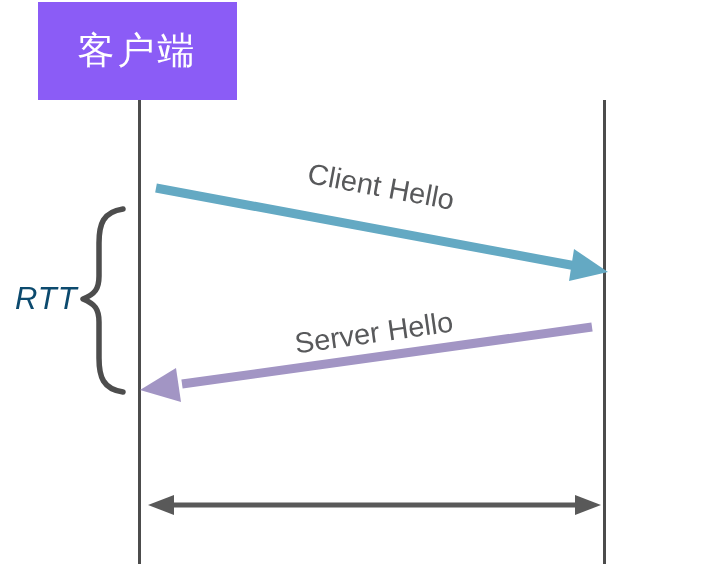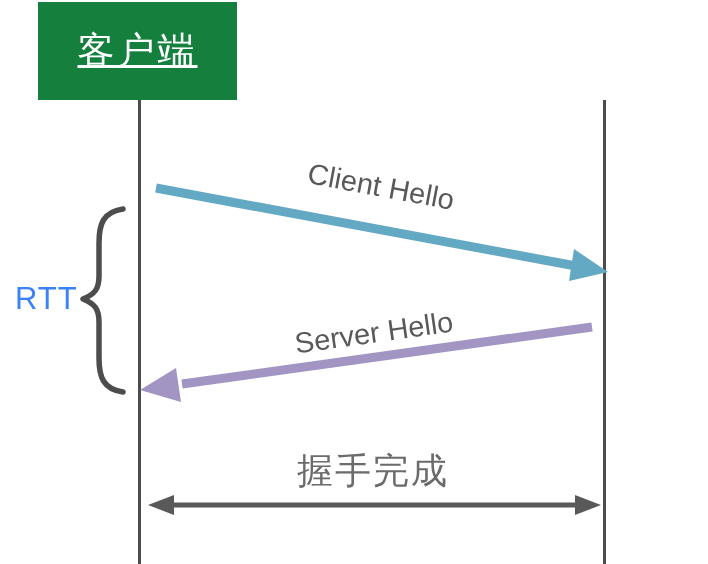--- a/index.html
+++ b/index.html
@@ -62,21 +62,21 @@
     font-size: 36px;
     letter-spacing: 2px;
     white-space: nowrap;
   }
 </style>
 </head>
 <body>
 
 <div class="canvas">
 
-  <div class="actor-box client" style="background-color: #15803d; text-decoration: underline;">
+  <div class="actor-box client" style="background-color: #8b5cf6;">
     <span>客户端</span>
   </div>
 
 
   <div class="lifeline client" style="background-color: rgb(76, 76, 76);"></div>
 
   <div class="lifeline server" style="background-color: rgb(76, 76, 76);"></div>
 
   <svg class="overlay" viewBox="0 0 708 564" xmlns="http://www.w3.org/2000/svg">
 
@@ -96,17 +96,16 @@
 
     <line x1="170" y1="505" x2="579" y2="505" stroke-width="5" stroke="#595959"></line>
     <polygon points="148,505 174,495 174,515" fill="#595959"></polygon>
     <polygon points="601,505 575,495 575,515" fill="#595959"></polygon>
   </svg>
 
   <div class="msg-label client-hello" style="color: rgb(88, 89, 91);">Client Hello</div>
 
   <div class="msg-label server-hello" style="color: rgb(88, 89, 91);">Server Hello</div>
 
-  <div class="rtt-label" style="color: #3b82f6;">RTT</div>
+  <div class="rtt-label" style="color: #0c4a6e; font-style: italic;">RTT</div>
 
-  <div class="handshake-label" style="color: rgb(107, 107, 107);">握手完成</div>
 
 </div>
 
 </body></html>

